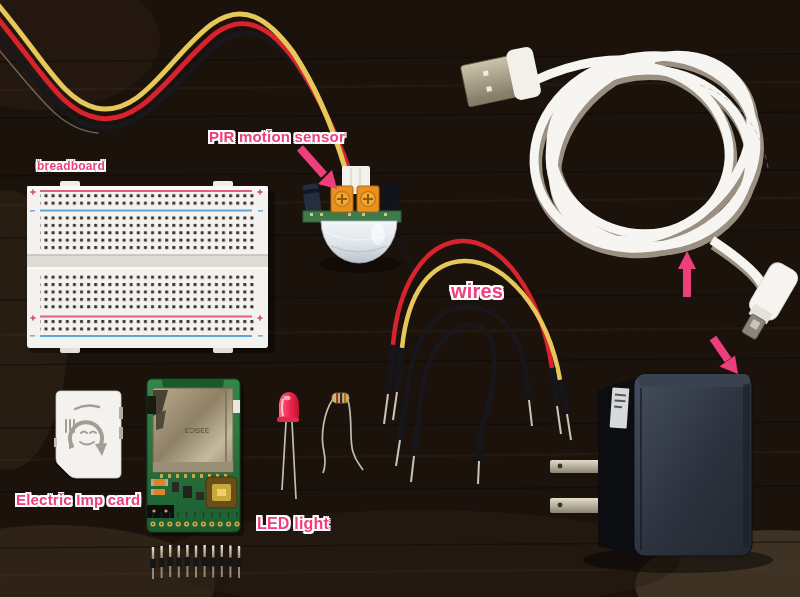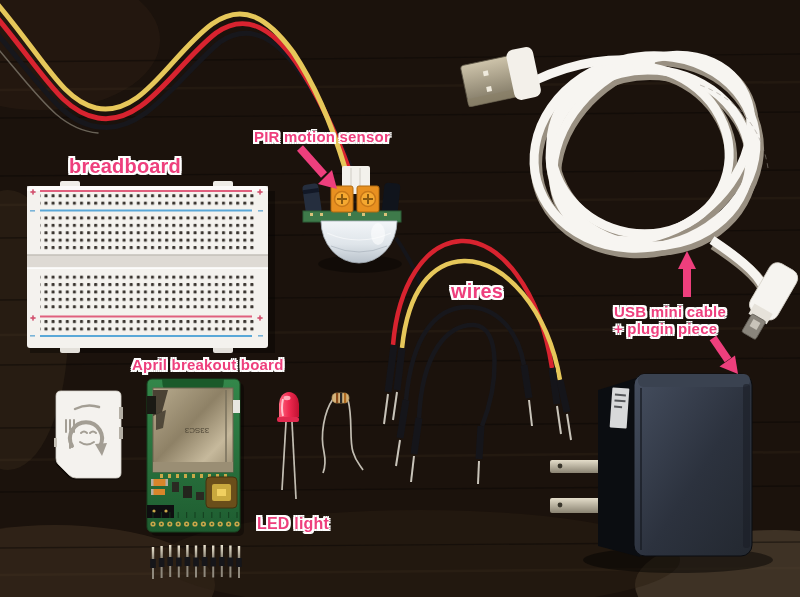--- a/index.html
+++ b/index.html
@@ -3,22 +3,22 @@
 <meta charset="utf-8">
 <style>
   html,body{margin:0;padding:0;background:#111;}
   .stage{position:relative;width:800px;height:597px;overflow:hidden;background:#1c130d;
          font-family:"Liberation Sans",sans-serif;}
   .stage svg{position:absolute;left:0;top:0;}
   .label{position:absolute;color:#ee3f7d;font-weight:bold;font-size:15px;line-height:17px;
          letter-spacing:.2px;white-space:nowrap;
          text-shadow:-2px -2px 0 #fff,2px -2px 0 #fff,-2px 2px 0 #fff,2px 2px 0 #fff,
                      -2px 0 0 #fff,2px 0 0 #fff,0 -2px 0 #fff,0 2px 0 #fff;}
-  .lb-breadboard{left:37px;top:158px;font-size:20px;margin-left:32px;}
-  .lb-pir{left:209px;top:128px;margin-left:45px;}
+  .lb-breadboard{left:37px;top:158px;font-size:12px;}
+  .lb-pir{left:209px;top:128px;}
   .lb-wires{left:451px;top:283px;font-size:20px;}
   .lb-usb{left:614px;top:303px;}
   .lb-april{left:132px;top:356px;}
   .lb-imp{left:16px;top:491px;}
   .lb-resistor{left:311px;top:478px;}
   .lb-led{left:257px;top:515px;font-size:16px;text-align:right;}
 </style>
 </head>
 <body>
 
@@ -406,19 +406,15 @@
     <g>
       <line x1="713" y1="338" x2="728" y2="360" stroke-width="8"></line>
       <polygon points="738,374 719.5,366.5 735,355.5" stroke="none"></polygon>
     </g>
   </g>
 </svg>
 
   <div class="label lb-breadboard">breadboard</div>
   <div class="label lb-pir">PIR motion sensor</div>
   <div class="label lb-wires">wires</div>
-  <div class="label lb-usb">
-    <div>USB mini cable</div>
-    <div>+ plugin piece</div>
-  </div>
-  <div class="label lb-april">April breakout board</div>
+  <div class="label lb-imp">Electric Imp card</div>
   <div class="label lb-led">LED light</div>
 </div>
 
 </body></html>

